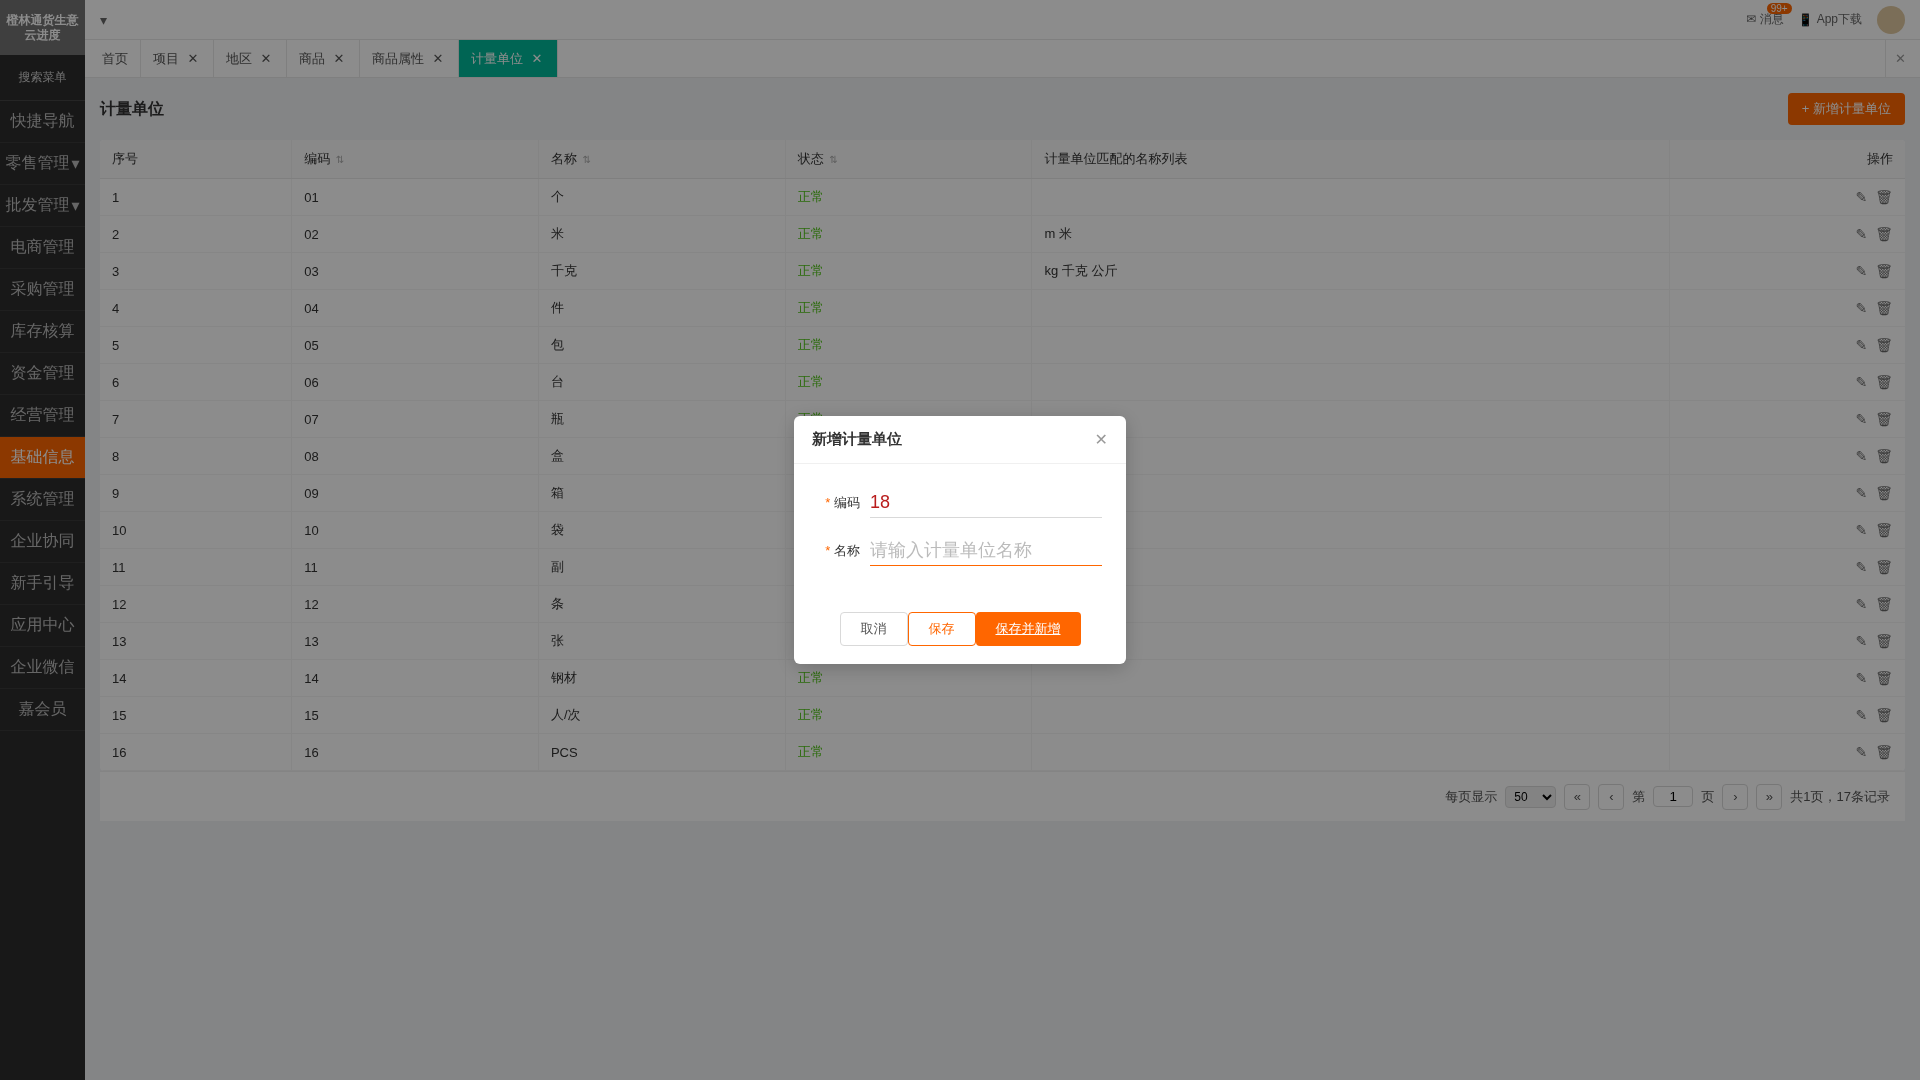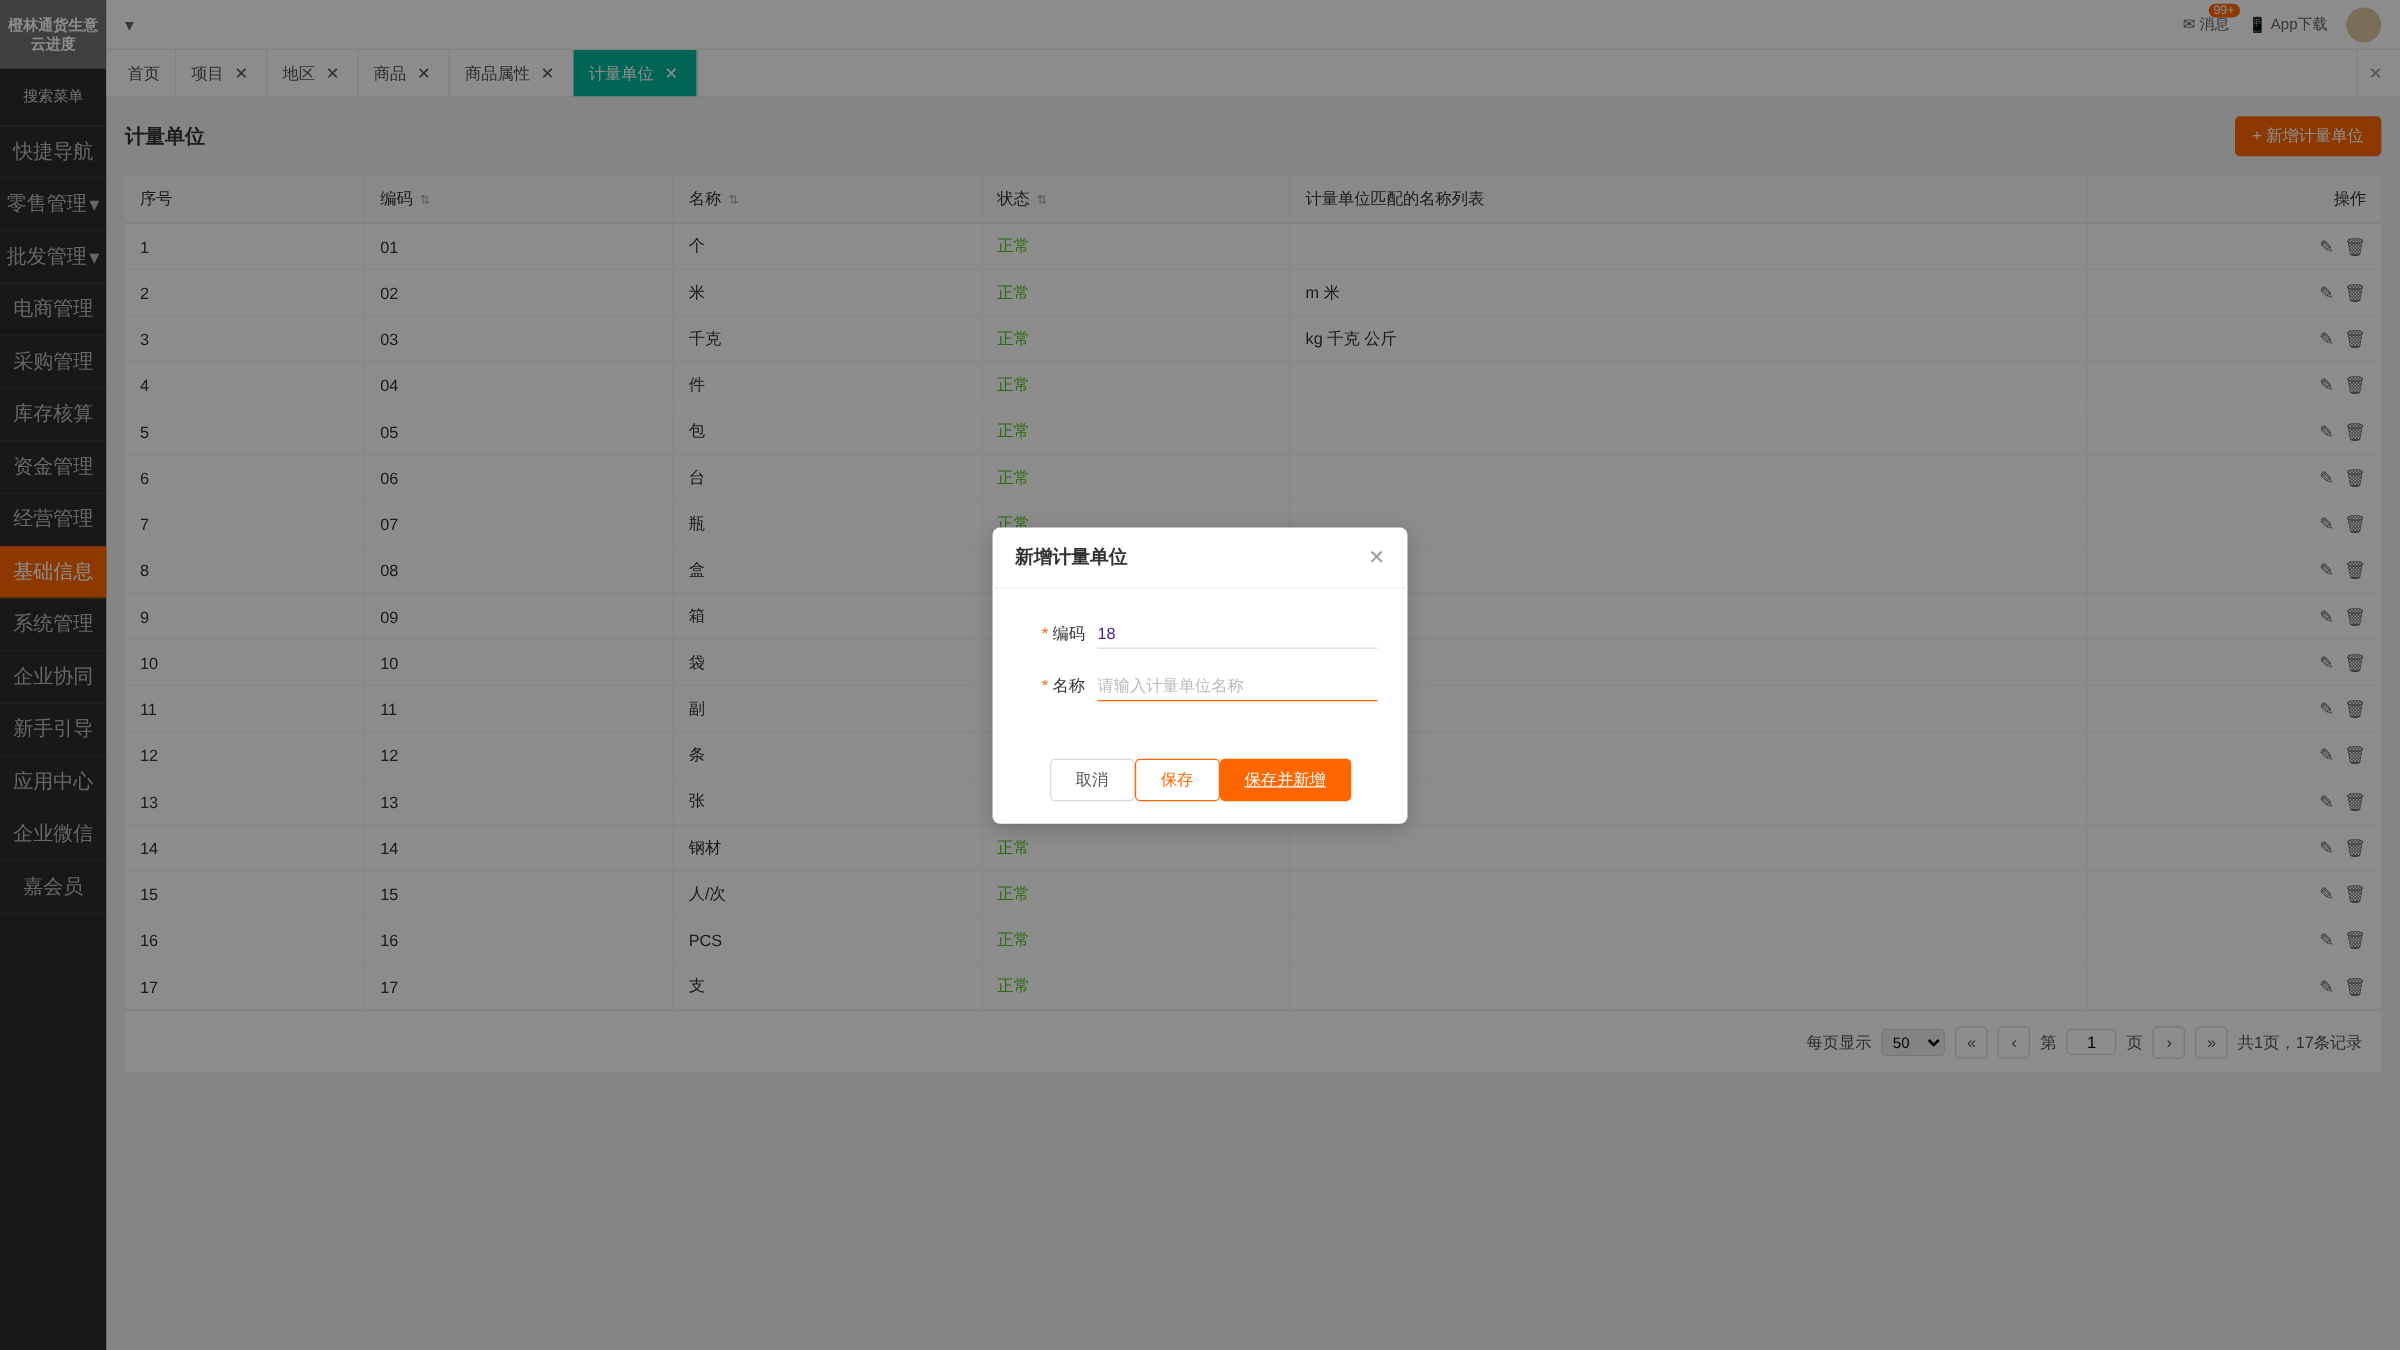--- a/index.html
+++ b/index.html
@@ -64,21 +64,21 @@
 
     
     .modal-overlay { position: fixed; top: 0; left: 0; width: 1920px; height: 1080px; background: rgba(0,0,0,0.45); z-index: 1000; display: flex; align-items: center; justify-content: center; }
     .modal { background: white; border-radius: 6px; width: 332px; box-shadow: 0 4px 20px rgba(0,0,0,0.2); }
     .modal-header { padding: 14px 18px; border-bottom: 1px solid #f0f0f0; display: flex; justify-content: space-between; align-items: center; }
     .modal-title { font-size: 15px; color: #333; font-weight: bold; }
     .modal-close { color: #999; cursor: pointer; font-size: 16px; background: none; border: none; }
     .modal-body { padding: 24px 24px 16px; }
     .form-row { display: flex; align-items: center; margin-bottom: 18px; }
     .form-label { width: 60px; text-align: right; color: #333; font-size: 13px; padding-right: 10px; }
-    .form-input { flex: 1; border: none; border-bottom: 1px solid #d9d9d9; padding: 4px 0; font-size: 13px; outline: none; color: #4c1d95; }
+    .form-input { flex: 1; border: none; border-bottom: 1px solid #d9d9d9; padding: 4px 0; font-size: 18px; outline: none; color: #b91c1c; }
     .form-input.active-border { border-bottom: 1px solid #f60; }
     .form-input::placeholder { color: #bbb; }
     .modal-footer { padding: 12px 18px 18px; display: flex; justify-content: center; }
     .btn-cancel { padding: 7px 20px; border: 1px solid #d9d9d9; border-radius: 4px; cursor: pointer; background: white; color: #555; font-size: 13px; }
     .btn-save { padding: 7px 20px; border: 1px solid #f60; border-radius: 4px; cursor: pointer; background: white; color: #f60; font-size: 13px; }
     .btn-save-add { padding: 7px 20px; border: none; border-radius: 4px; cursor: pointer; background: #f60; color: white; font-size: 13px; text-decoration: underline; }
   </style>
 </head>
 <body>
 
@@ -373,33 +373,20 @@
     <td>PCS</td>
     <td><span class="status-normal">正常</span></td>
     <td></td>
     <td>
       <div class="action-icons">
         <span class="action-icon">✎</span>
         <span class="action-icon">🗑</span>
       </div>
     </td>
   </tr>
-            <tr>
-    <td>17</td>
-    <td>17</td>
-    <td>支</td>
-    <td><span class="status-normal">正常</span></td>
-    <td></td>
-    <td>
-      <div class="action-icons">
-        <span class="action-icon">✎</span>
-        <span class="action-icon">🗑</span>
-      </div>
-    </td>
-  </tr>
           </tbody>
       </table>
     </div>
 
     <div class="pagination">
       <span>每页显示</span>
       <select class="page-select">
         <option>50</option>
         <option>100</option>
       </select>

